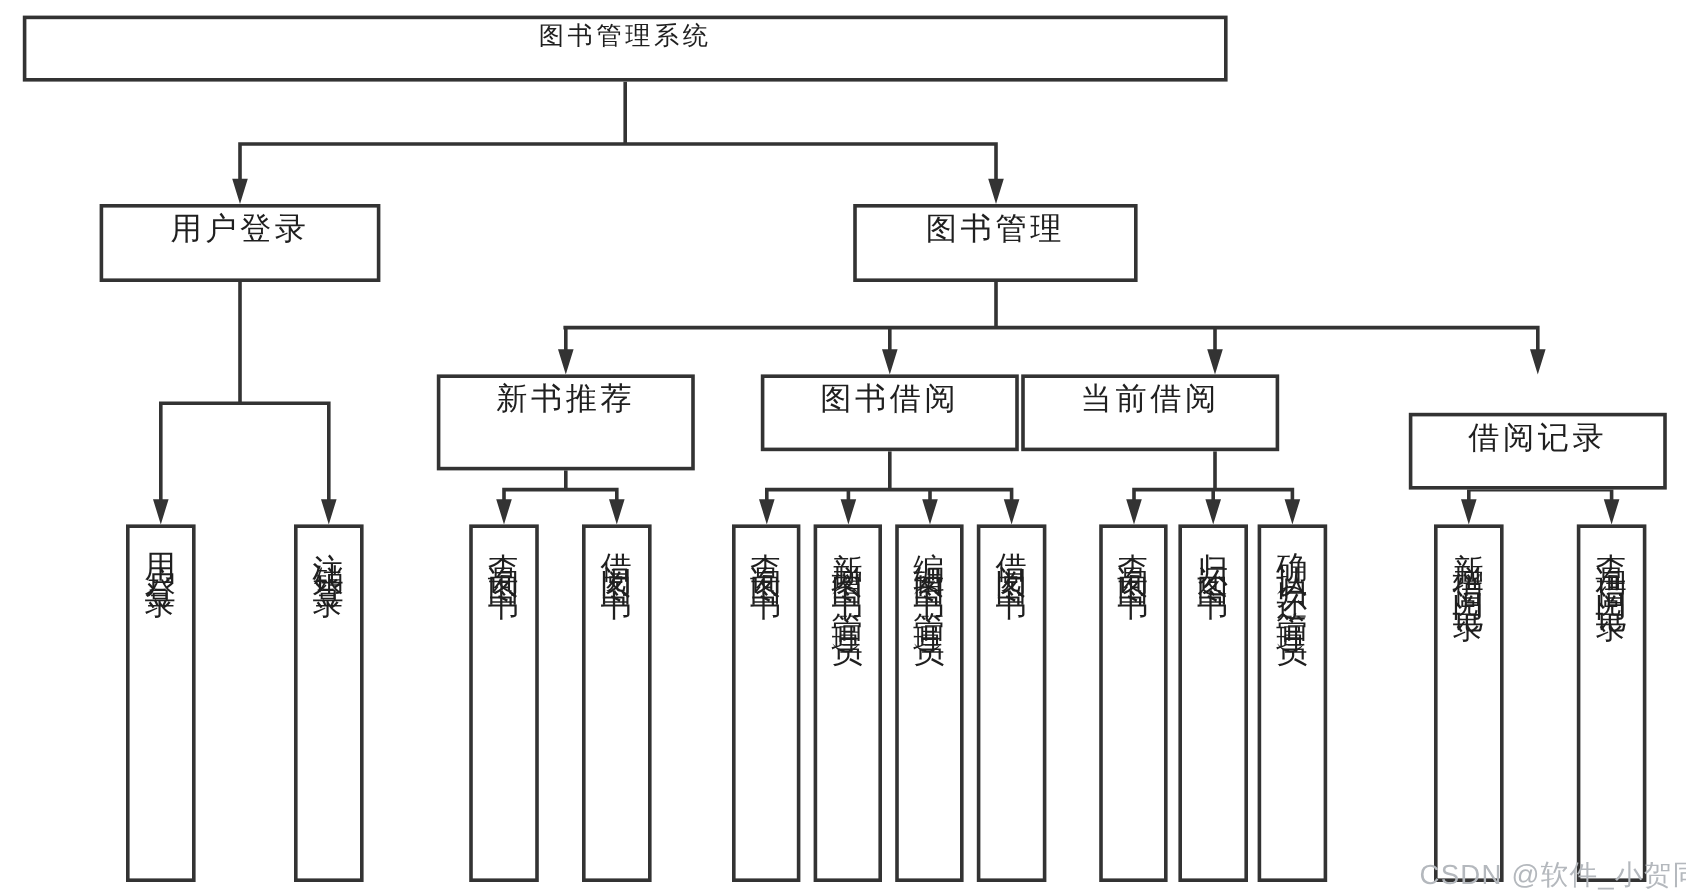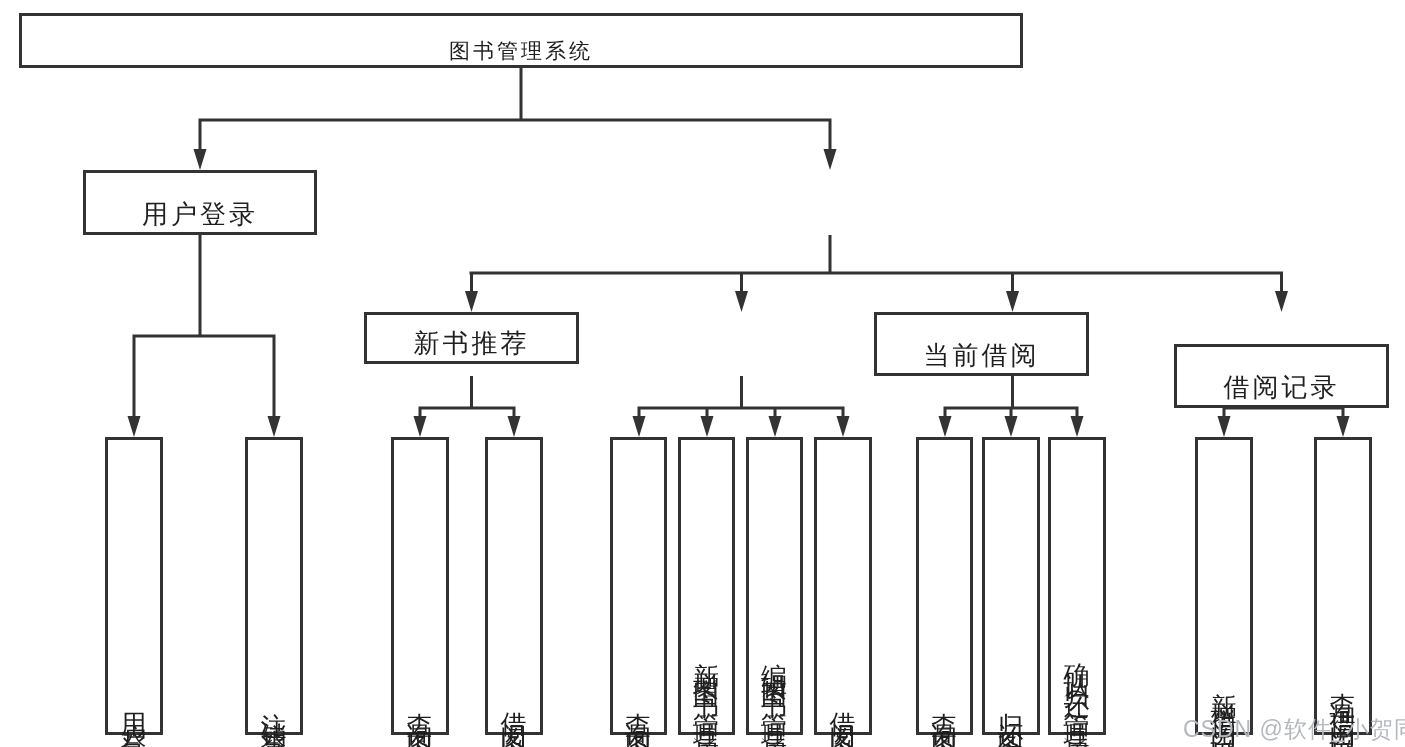--- a/index.html
+++ b/index.html
@@ -27,21 +27,21 @@
     left:0;top:0;
     width:1405px;height:747px;
     pointer-events:none;
   }
   .node{
     position:absolute;
     box-sizing:border-box;
     background:#ffffff;
     border:3px solid var(--border);
     display:flex;
-    align-items:flex-end;
+    align-items:flex-start;
     justify-content:center;
   }
   .node .lbl{
     font-size:26px;
     letter-spacing:3px;
     color:var(--text);
     white-space:nowrap;
   }
   .node.root .lbl{font-size:21px;}
   .node.vert .lbl{
@@ -112,25 +112,31 @@
     "></path>
   </svg>
 
   <div class="node root" style="left:19px;top:13px;width:1004px;height:55px;">
     <span class="lbl">图书管理系统</span>
   </div>
 
   <div class="node" style="left:83px;top:170px;width:234px;height:65px;">
     <span class="lbl">用户登录</span>
   </div>
+  <div class="node" style="left:711px;top:170px;width:237px;height:65px;">
+    <span class="lbl">图书管理</span>
+  </div>
 
-  <div class="node" style="left:364px;top:312px;width:215px;height:52px;">
+  <div class="node" style="left:364px;top:312px;width:215px;height:80px;">
     <span class="lbl">新书推荐</span>
   </div>
-  <div class="node" style="left:874px;top:312px;width:215px;height:64px;">
+  <div class="node" style="left:634px;top:312px;width:215px;height:64px;">
+    <span class="lbl">图书借阅</span>
+  </div>
+  <div class="node" style="left:851px;top:312px;width:215px;height:64px;">
     <span class="lbl">当前借阅</span>
   </div>
   <div class="node" style="left:1174px;top:312px;width:215px;height:64px;margin-top:32px;">
     <span class="lbl">借阅记录</span>
   </div>
 
   <div class="node vert" style="left:105px;top:437px;width:58px;height:298px;">
     <span class="lbl">用户登录</span>
   </div>
   <div class="node vert" style="left:245px;top:437px;width:58px;height:298px;">

